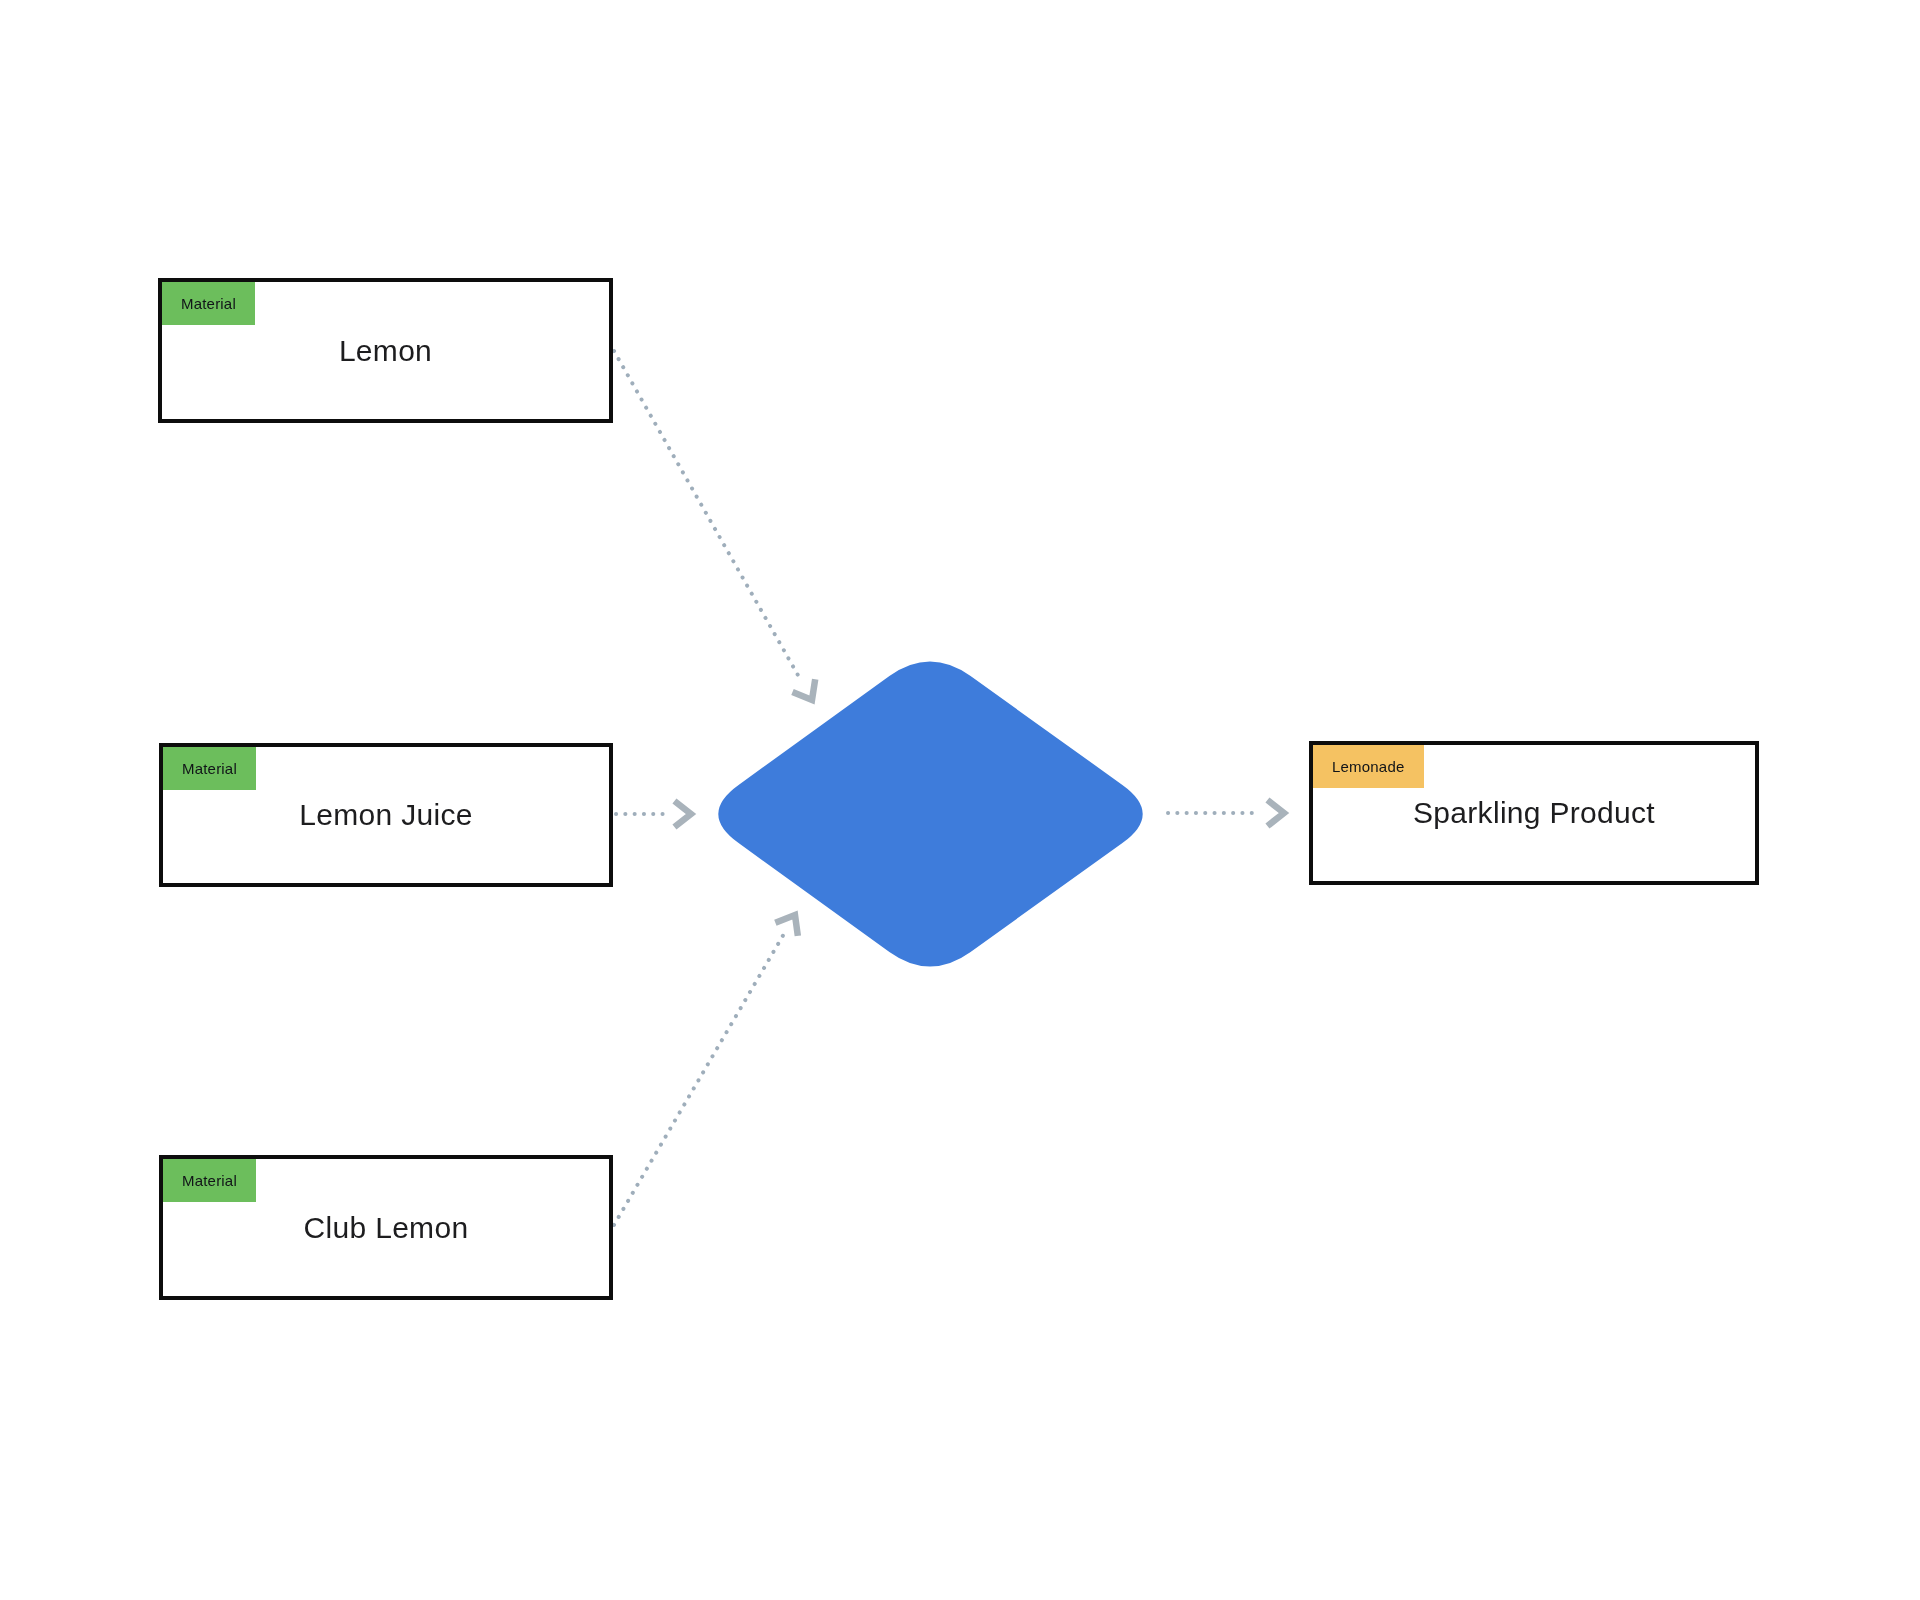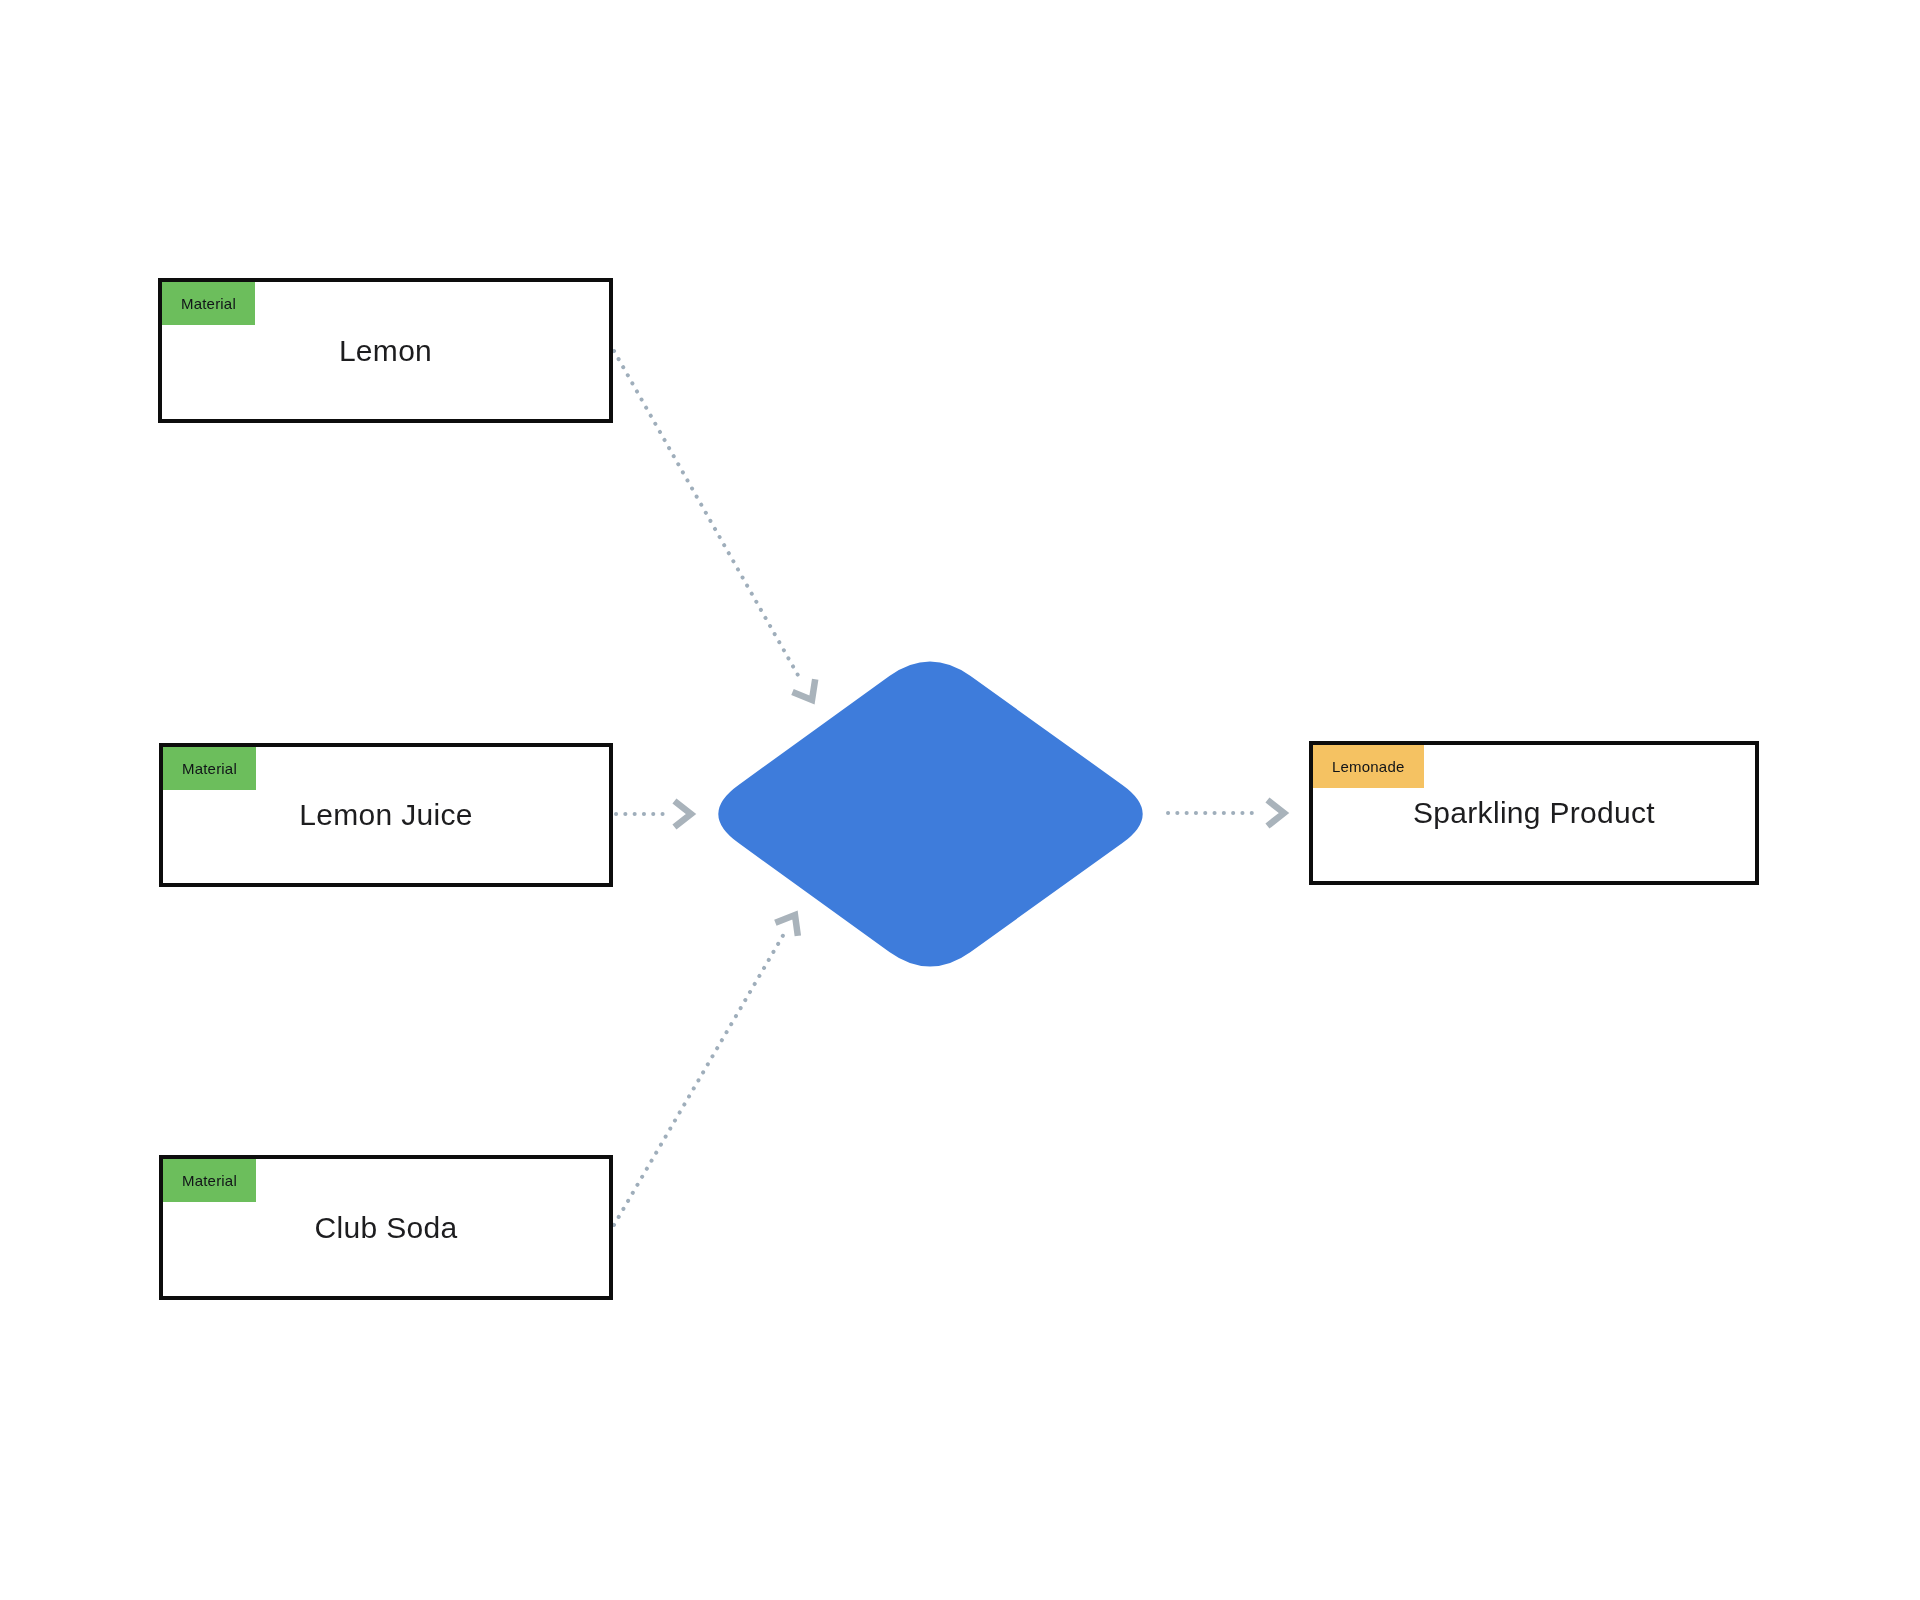--- a/index.html
+++ b/index.html
@@ -105,21 +105,21 @@
     <span class="entity-label" style="color: rgb(29, 29, 31);">Lemon</span>
   </div>
 
   <div class="entity-box" style="left: 159px; top: 743px; width: 454px; height: 144px; border-color: rgb(13, 13, 13);">
     <span class="badge badge-material" style="background: rgb(108, 190, 92); color: rgb(17, 20, 24);">Material</span>
     <span class="entity-label" style="color: rgb(29, 29, 31);">Lemon Juice</span>
   </div>
 
   <div class="entity-box" style="left: 159px; top: 1155px; width: 454px; height: 145px; border-color: rgb(13, 13, 13);">
     <span class="badge badge-material" style="background: rgb(108, 190, 92); color: rgb(17, 20, 24);">Material</span>
-    <span class="entity-label" style="color: rgb(29, 29, 31);">Club Soda</span>
+    <span class="entity-label" style="color: rgb(29, 29, 31);">Club Lemon</span>
   </div>
 
   <div class="entity-box" style="left: 1309px; top: 741px; width: 450px; height: 144px; border-color: rgb(13, 13, 13);">
     <span class="badge badge-product" style="background: rgb(245, 194, 98); color: rgb(17, 20, 24);">Lemonade</span>
     <span class="entity-label" style="color: rgb(29, 29, 31);">Sparkling Product</span>
   </div>
 
 </div>
 
 </body></html>

